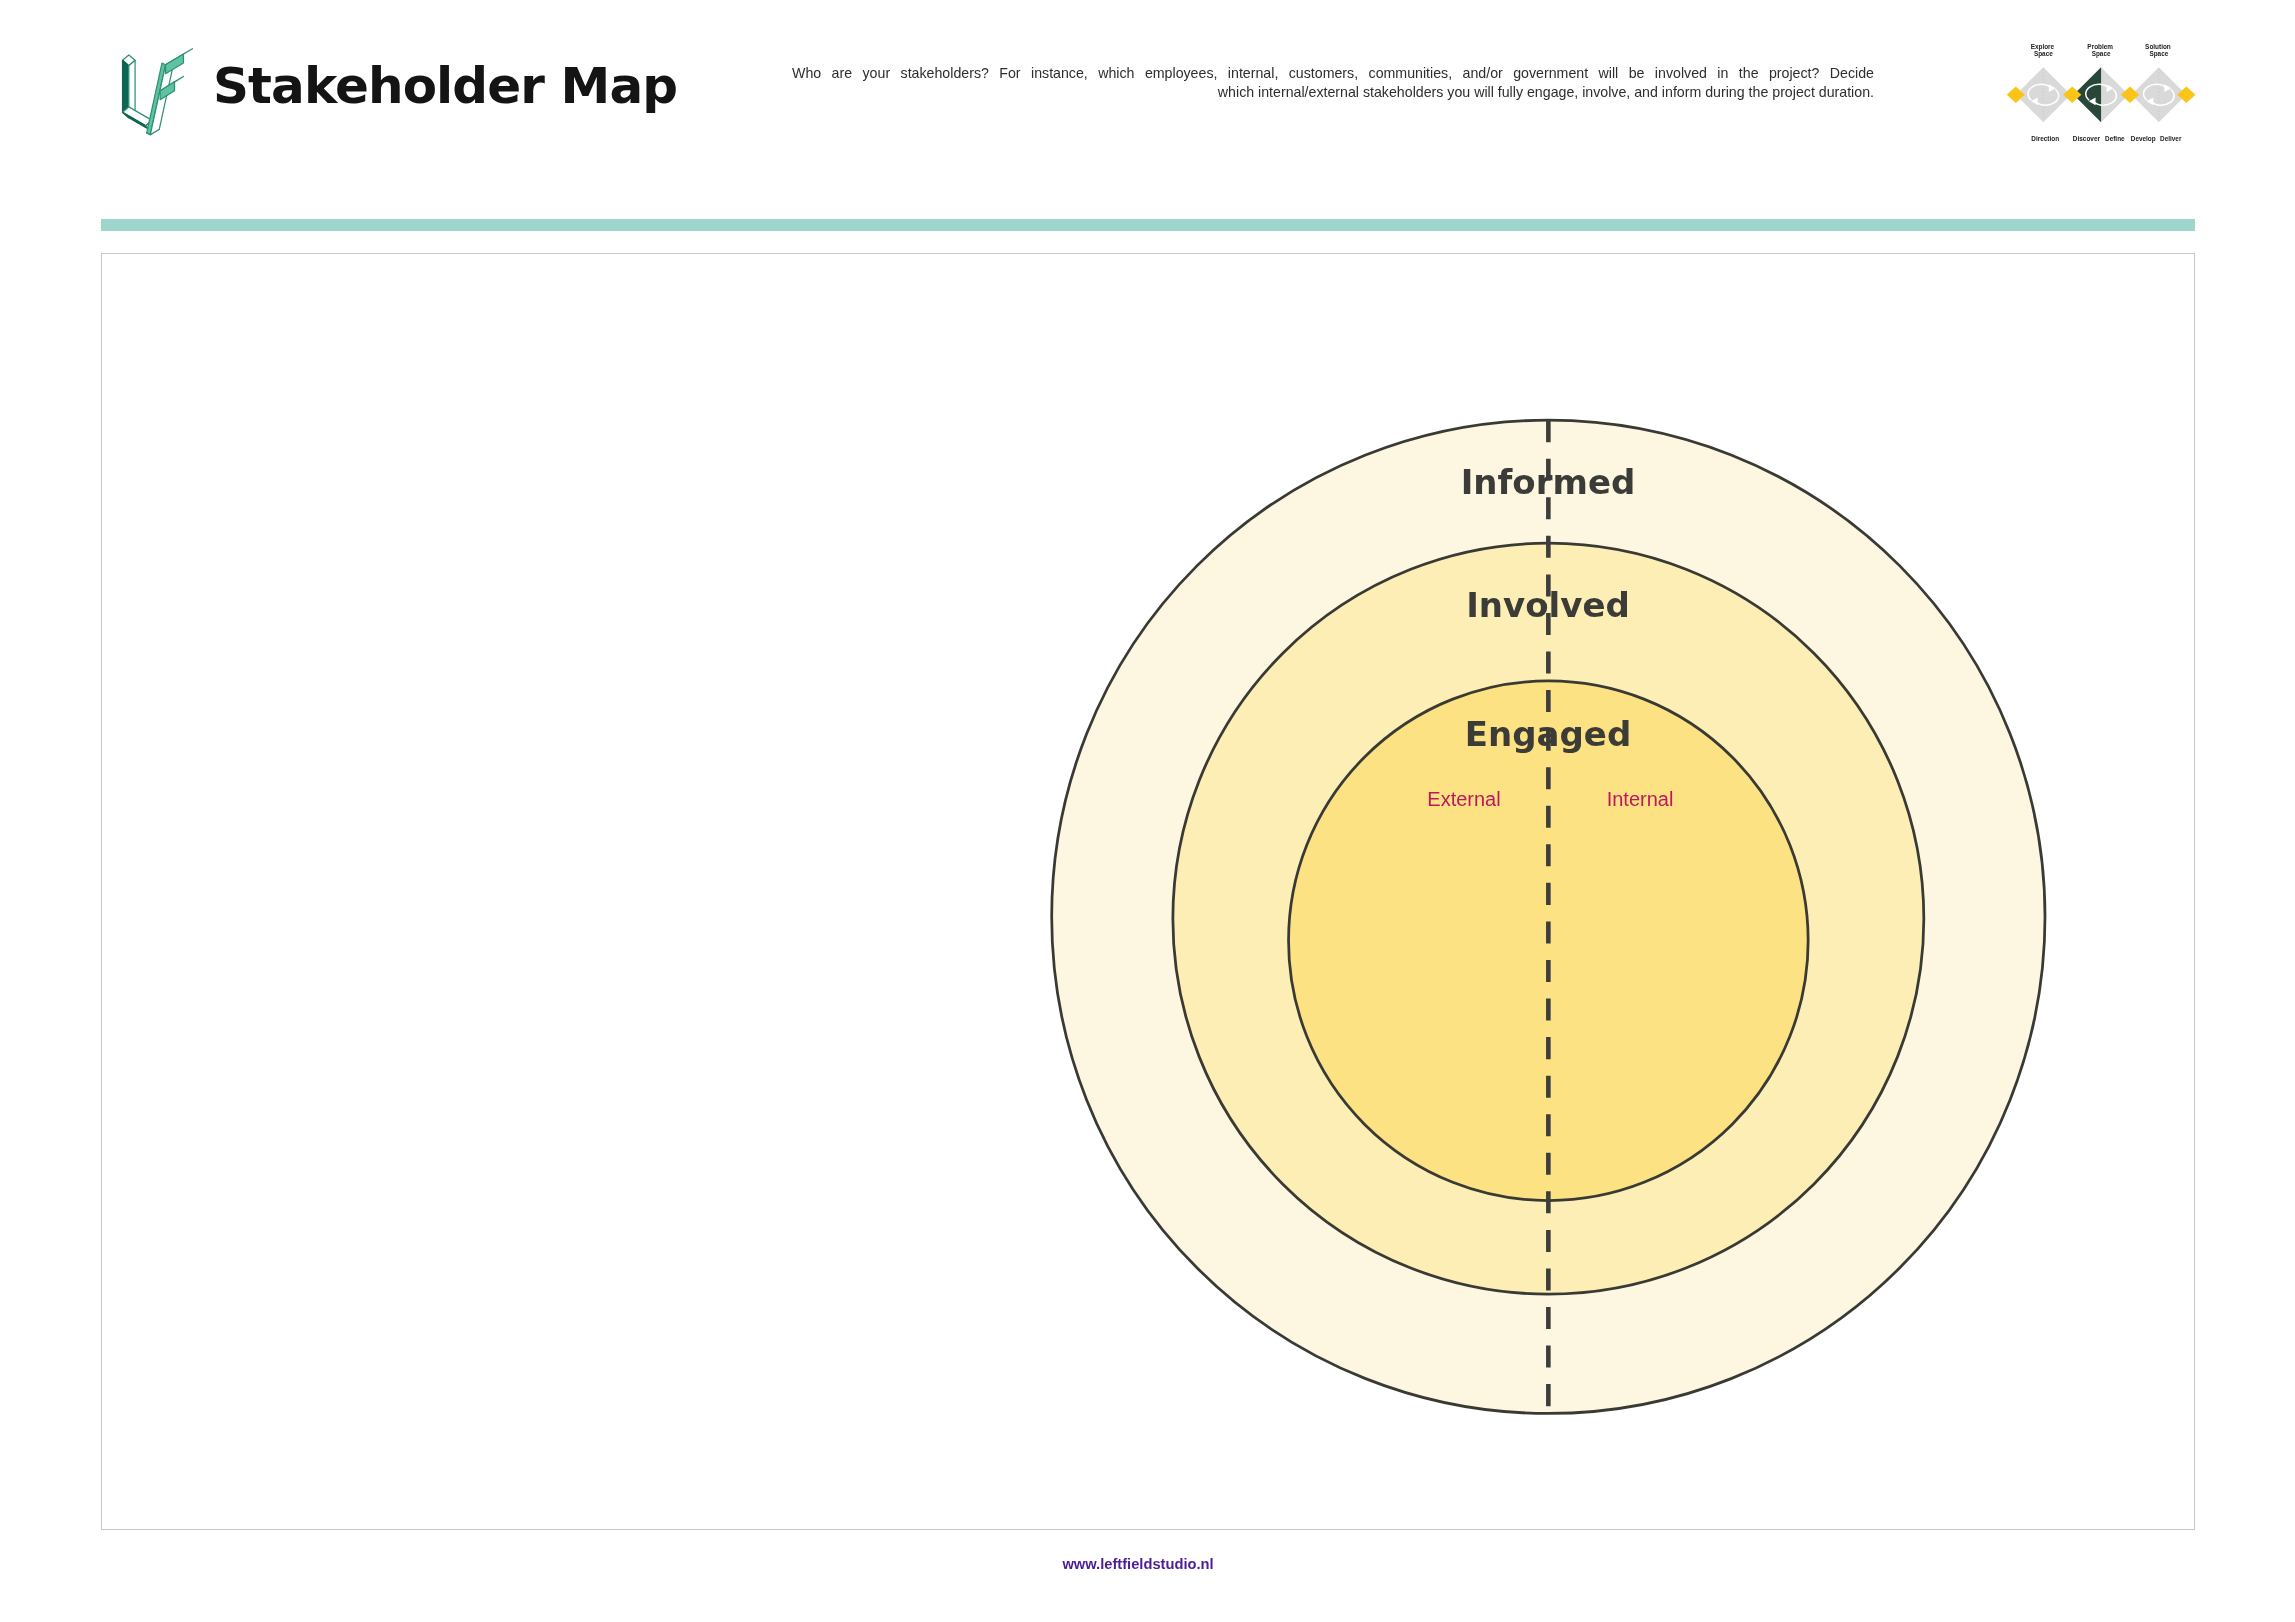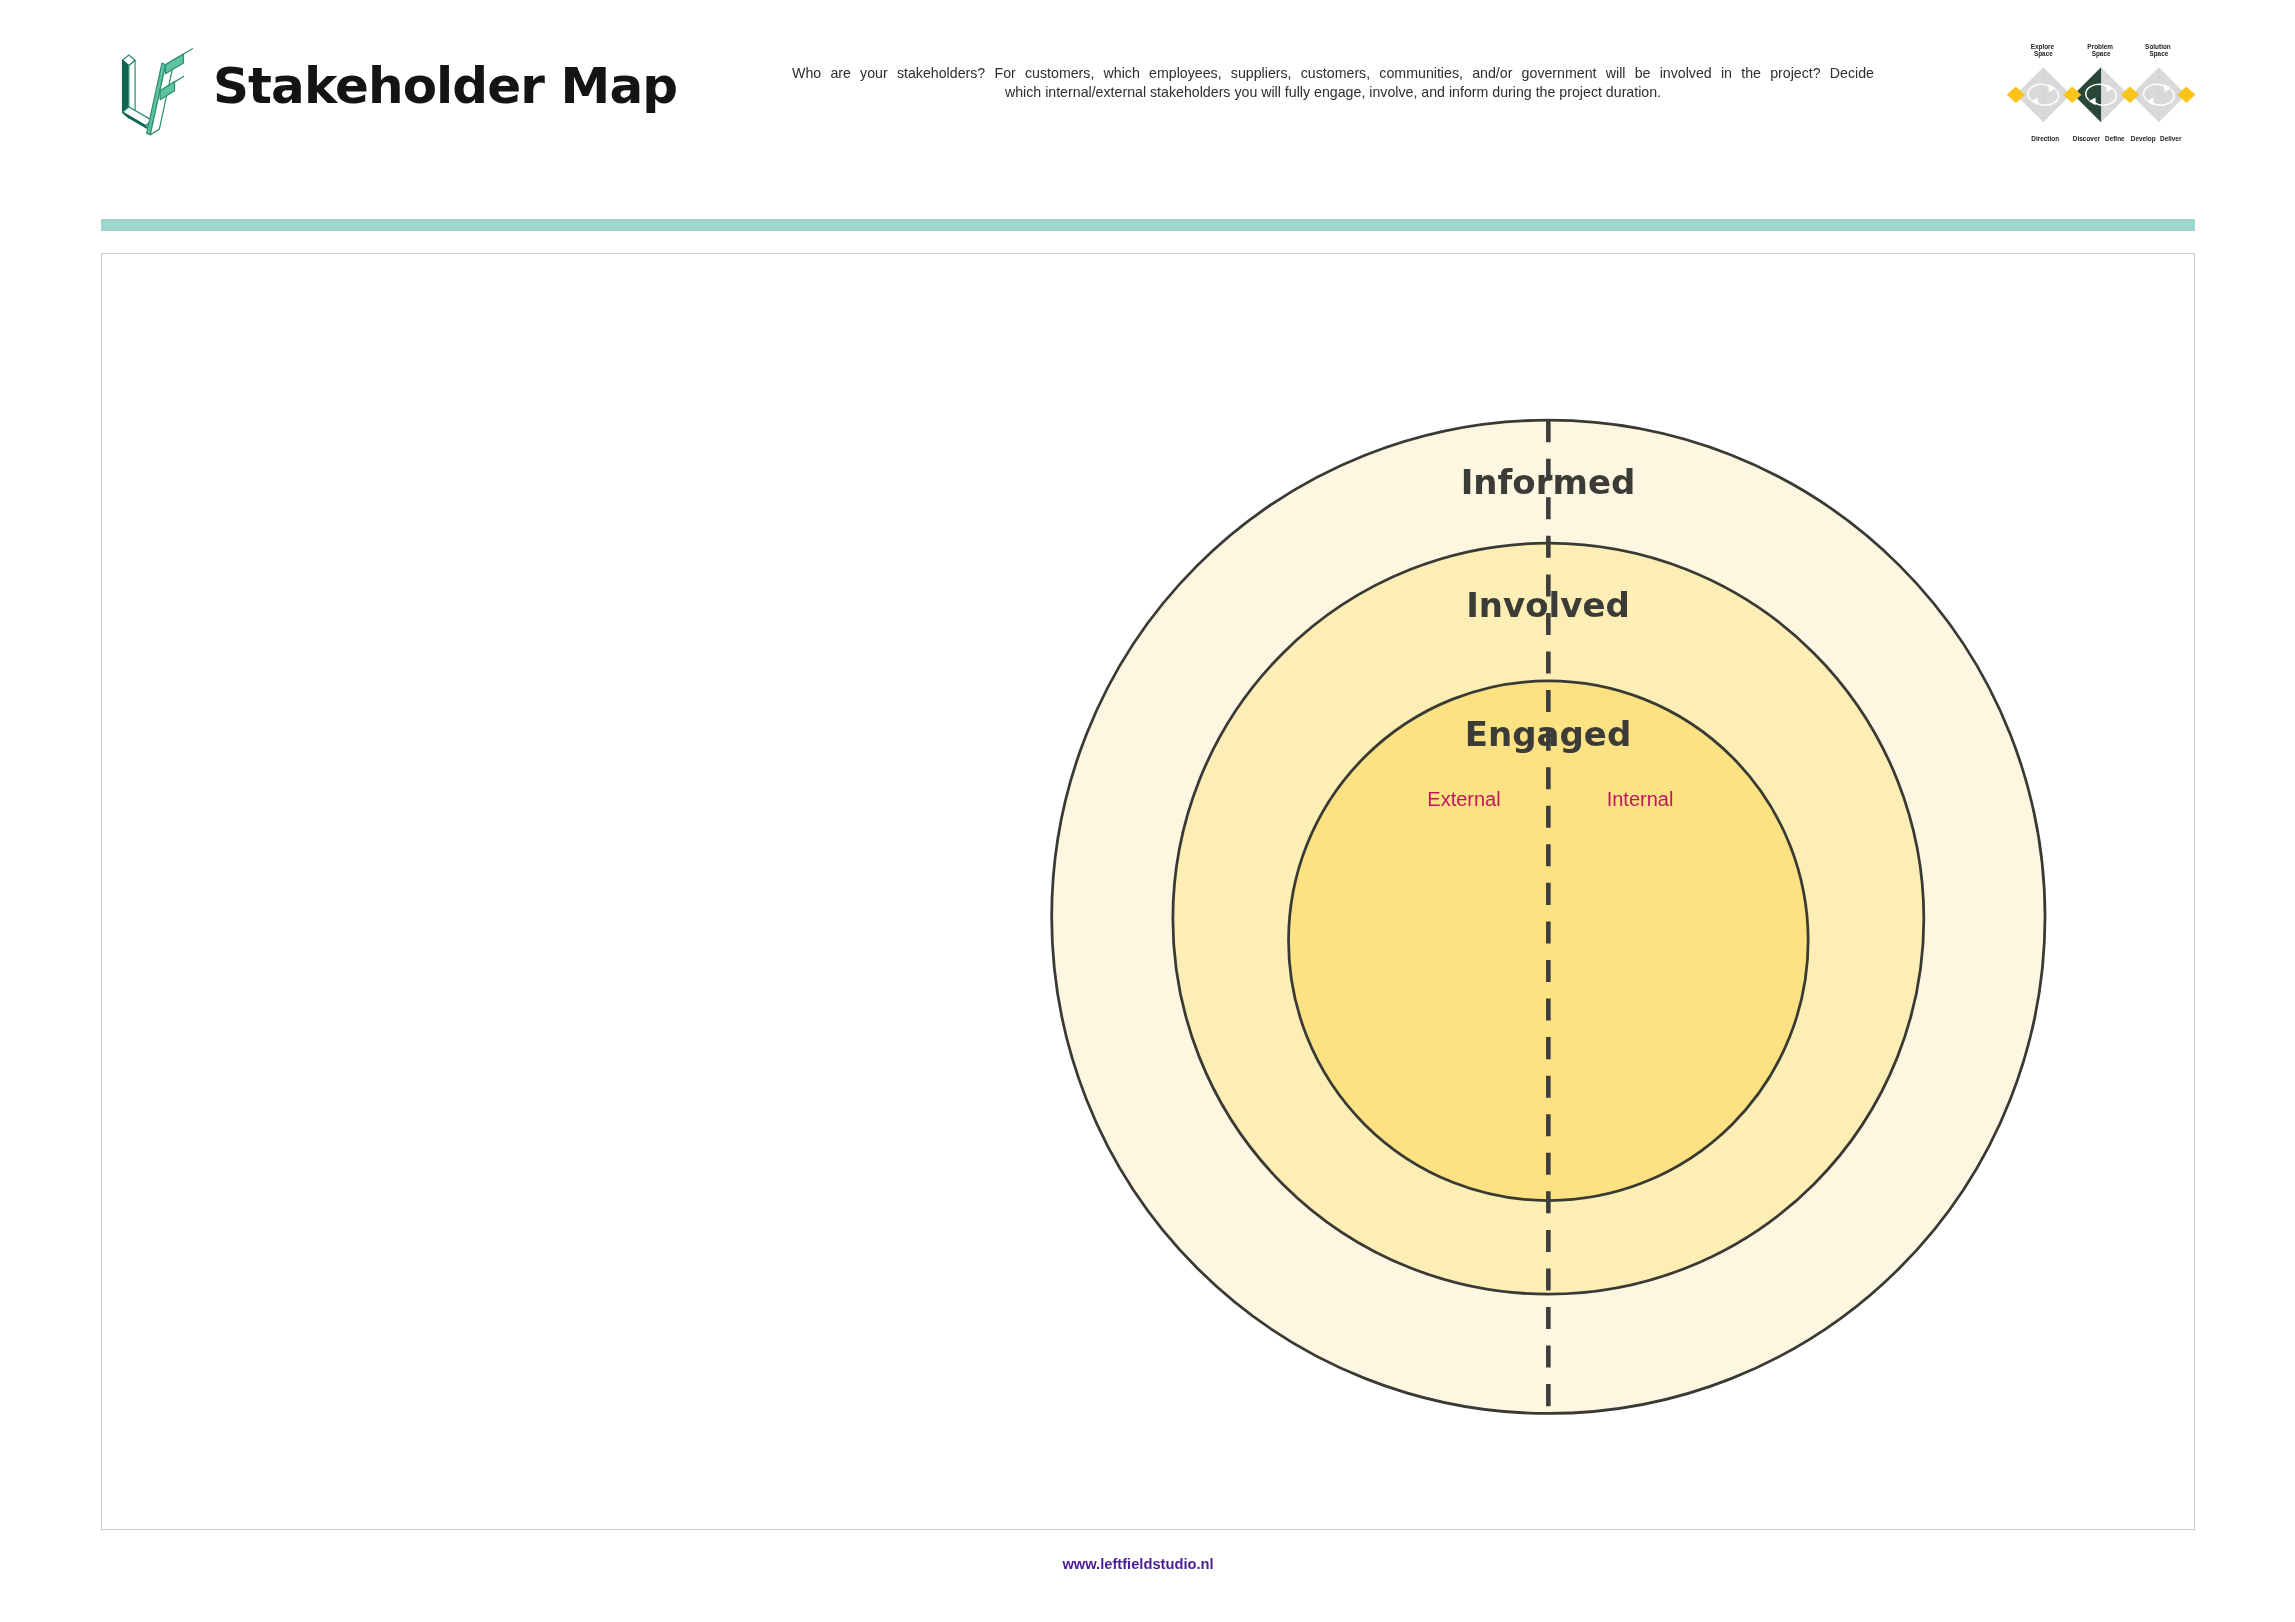--- a/index.html
+++ b/index.html
@@ -6,21 +6,21 @@
   #page{position:relative;width:2296px;height:1623px;background:#ffffff;overflow:hidden;
         font-family:"Liberation Sans",sans-serif;border-radius:26px;}
 
   
   #logo{position:absolute;left:107px;top:46px;width:92px;height:103px;}
   #title{position:absolute;left:213px;top:57px;font-family:"DejaVu Sans",sans-serif;
          font-weight:800;font-size:50px;letter-spacing:-0.9px;color:#141414;}
   #description{position:absolute;left:792px;top:64px;width:1082px;font-size:14.2px;
                line-height:19px;color:#2e2e2e;}
   #description .l1{text-align:justify;text-align-last:justify;}
-  #description .l2{text-align:center;}
+  #description .l2{text-align:right;}
   #process{position:absolute;left:1998px;top:37px;width:208px;height:110px;}
 
   
   #divider{position:absolute;left:101px;top:219px;width:2094px;height:12px;background:#9ed5cc;}
 
   
   #canvas{position:absolute;left:101px;top:253px;width:2094px;height:1277px;
           background:#ffffff;border:1.8px solid #c9c9c9;box-sizing:border-box;}
   #gather{position:absolute;left:128px;top:280px;width:677px;height:762px;background:#e8f4f2;}
   #gather .glabel{margin-top:51px;text-align:center;font-size:20px;color:#333330;}
@@ -59,21 +59,21 @@
       <polygon points="64,21 74,15 94,3 84,9" fill="#ffffff"></polygon>
       <polygon points="64,21 84,9 84,19 64,31" fill="#5ec3a3"></polygon>
       <polygon points="58,50 68,44 84,34 74,40" fill="#ffffff"></polygon>
       <polygon points="58,50 74,40 74,50 58,60" fill="#5ec3a3"></polygon>
     </g>
   </svg>
 
   <div id="title">Stakeholder Map</div>
 
   <div id="description">
-    <div class="l1">Who are your stakeholders? For customers, which employees, suppliers, customers, communities, and/or government will be involved in the project? Decide</div>
+    <div class="l1">Who are your stakeholders? For instance, which employees, internal, customers, communities, and/or government will be involved in the project? Decide</div>
     <div class="l2">which internal/external stakeholders you will fully engage, involve, and inform during the project duration.</div>
   </div>
 
   <svg id="process" viewBox="0 0 226 120">
 
     <text class="ptxt" font-size="7" text-anchor="middle">
       <tspan x="49" y="13">Explore</tspan>
       <tspan x="49" y="21">Space</tspan>
     </text>
     <text class="ptxt" font-size="7" text-anchor="middle">

